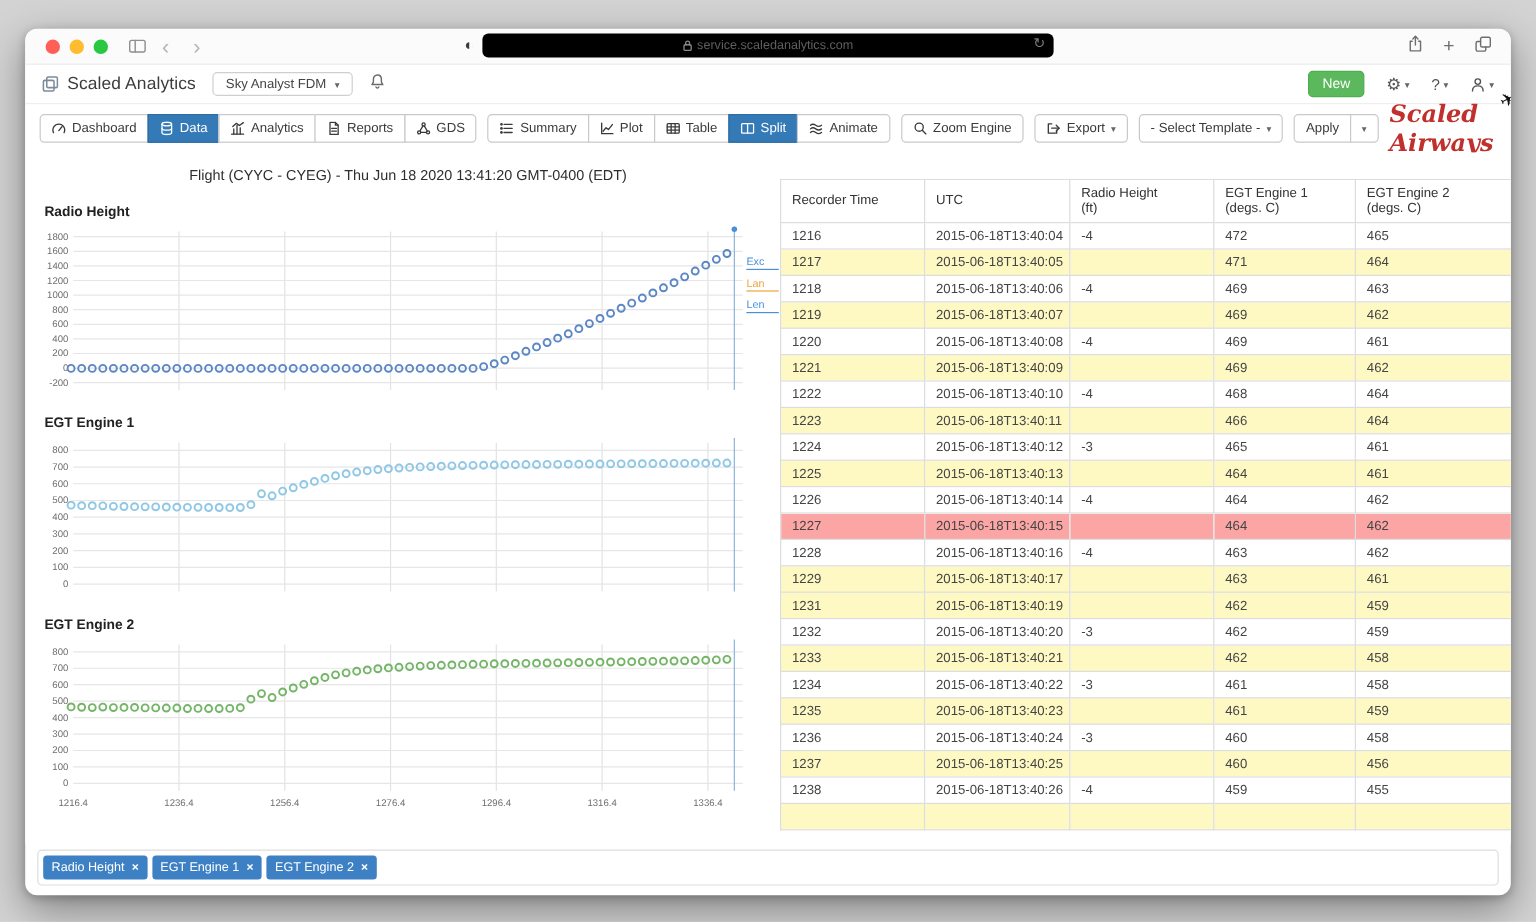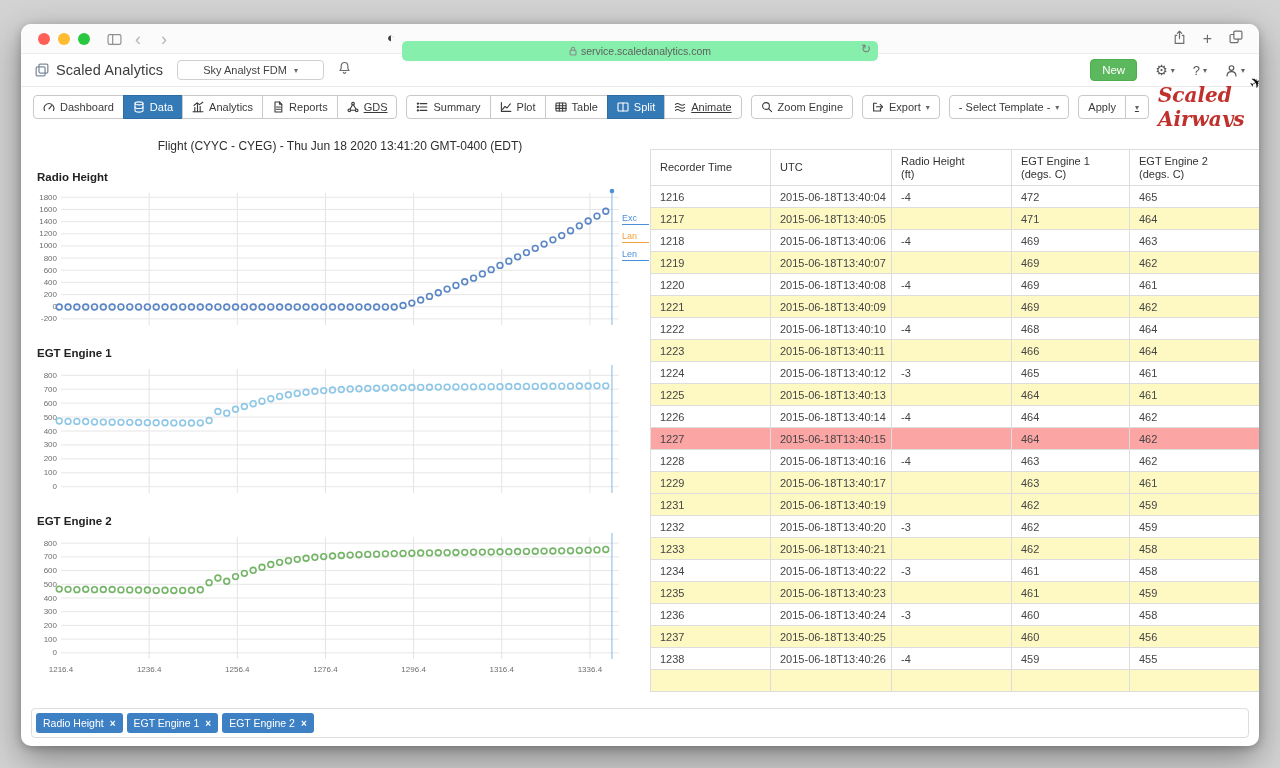--- a/index.html
+++ b/index.html
@@ -10,49 +10,49 @@
             box-shadow:0 12px 34px rgba(0,0,0,.38), 0 2px 8px rgba(0,0,0,.22); }
 
   
   .titlebar { position:relative; height:30px; background:#fbfbfb; border-bottom:1px solid #ececec; }
   .tl { position:absolute; top:9px; width:12px; height:12px; border-radius:50%; }
   .tl.red{ left:17px; background:#ff5f57; } .tl.yel{ left:37px; background:#febc2e; }
   .tl.grn{ left:57px; background:#28c840; }
   .tb-ic { position:absolute; top:4px; color:#8f8f8f; }
   .chev { font-size:18px; line-height:22px; color:#b5b5b5; cursor:default; }
   .shield { position:absolute; left:366px; top:6px; font-size:13px; color:#3c3c3c; }
-  .urlbox { position:absolute; left:50%; top:17px; transform:translateX(-50%);
-            width:476px; height:20px; background:#86efac; border-radius:5px;
+  .urlbox { position:absolute; left:50%; top:4px; transform:translateX(-50%);
+            width:476px; height:20px; background:#000000; border-radius:5px;
             display:flex; align-items:center; justify-content:center; gap:4px;
             font-size:10.5px; color:#5f5f5f; }
   .urlbox .reload { position:absolute; right:7px; top:1px; font-size:12px; color:#7a7a7a; }
   .tb-right { position:absolute; right:16px; top:0; height:30px; display:flex; align-items:center; gap:17px; color:#6e6e6e; }
 
   
   .appbar { height:33px; display:flex; align-items:center; padding:0 14px; border-bottom:1px solid #eaeaea; background:#fff; }
   .brand { display:flex; align-items:center; gap:7px; }
   .brand-name { font-size:14.5px; color:#3c3c3c; letter-spacing:.1px; }
   .ws-btn { margin-left:14px; display:flex; align-items:center; gap:7px; border:1px solid #cfcfcf;
-            border-radius:4px; background:#fff; padding:3px 25px; font-size:11px; color:#444; cursor:pointer; }
+            border-radius:4px; background:#fff; padding:3px 10px; font-size:11px; color:#444; cursor:pointer; }
   .caret { font-size:8px; color:#666; }
   .bell { margin-left:14px; color:#6b6b6b; }
   .appbar-right { margin-left:auto; display:flex; align-items:center; gap:18px; }
   .new-btn { background:#5cb85c; border:1px solid #4cae4c; color:#fff; font-size:11.5px;
              padding:4px 11px; border-radius:4px; cursor:pointer; }
   .hdr-dd { display:flex; align-items:center; gap:3px; color:#555; font-size:13px; cursor:pointer; }
   .gear { font-size:14px; }
 
   
   .toolbar { height:40px; display:flex; align-items:center; padding:0 12px; gap:9px; background:#fff; }
   .btn-group { display:flex; }
   .tbtn { display:flex; align-items:center; gap:5px; background:#fff; border:1px solid #c9c9c9;
           padding:5px 9px; font-size:11px; color:#3a3a3a; cursor:pointer; white-space:nowrap; }
   .btn-group .tbtn + .tbtn { margin-left:-1px; }
   .btn-group .tbtn:first-child { border-radius:4px 0 0 4px; }
-  .btn-group .tbtn:last-child { border-radius:0 4px 4px 0;text-decoration:underline; }
+  .btn-group .tbtn:last-child { border-radius:0 4px 4px 0; }
   .tbtn.single { border-radius:4px; }
   .tbtn.active { background:#337ab7; border-color:#2e6da4; color:#fff; }
   .tbtn svg { flex:0 0 auto; }
   .airways { margin-left:auto; position:relative; padding-right:14px; }
   .airways-text { font-family:"DejaVu Serif", serif; font-style:italic; font-weight:bold;
                   font-size:20px; color:#c0302c; }
   .airways-plane { position:absolute; right:-4px; top:-9px; font-size:15px; color:#111;
                    transform:rotate(-28deg); }
 
   

